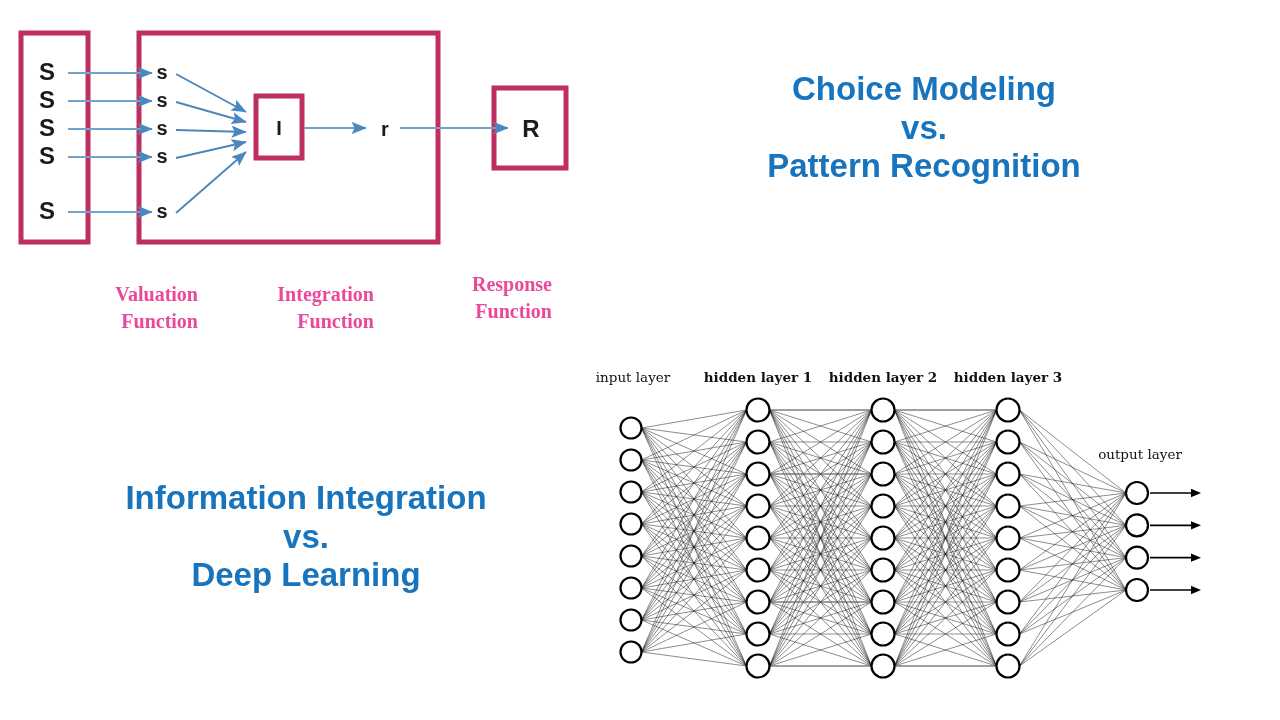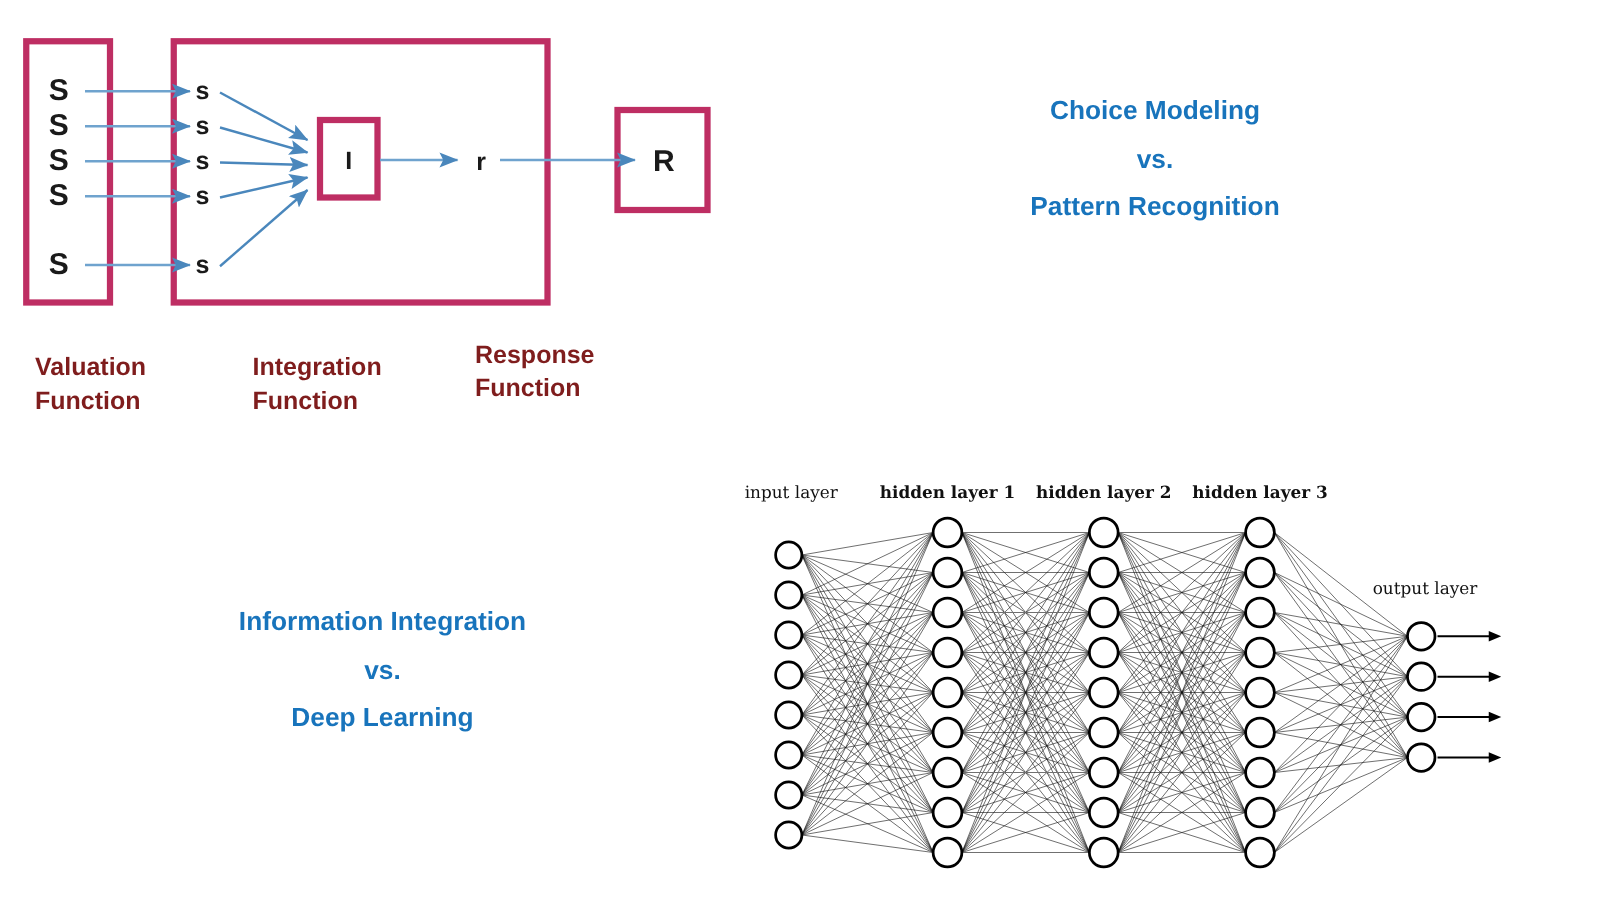--- a/index.html
+++ b/index.html
@@ -31,50 +31,50 @@
     font-family: "Liberation Sans", sans-serif;
     font-weight: bold;
     fill: #1a1a1a;
   }
   .dia-letter-big { font-size: 24px; }
   .dia-letter-small { font-size: 20px; }
 
   
   .fn-caption {
     position: absolute;
-    text-align: left;
-    font-family: Liberation Sans, sans-serif;
+    text-align: right;
+    font-family: Liberation Serif, serif;
     font-weight: bold;
     font-size: 20px;
     line-height: 27px;
-    color: #7f1d1d;
+    color: #ec4899;
     white-space: pre-line;
   }
   #caption-valuation   { left: 28px;  top: 281px; width: 170px; }
   #caption-integration { left: 202px; top: 281px; width: 172px; }
   #caption-response    { left: 380px; top: 271px; width: 172px; }
 
   
   .blue-block {
     position: absolute;
     text-align: center;
     font-family: "Liberation Sans", sans-serif;
     font-weight: bold;
-    font-size: 21px;
+    font-size: 33px;
     line-height: 38.5px;
     color: #1874BC;
     white-space: pre-line;
   }
   #heading-choice-modeling { left: 724px; top: 70px; width: 400px; }
   #heading-info-integration { left: 104px; top: 479px; width: 404px; }
 
   
   #nn-figure {
     left: 575px;
-    top: 376px;
+    top: 360px;
     width: 640px;
     height: 320px;
   }
   #nn-figure svg { display: block; }
 
   .nn-label {
     font-family: "DejaVu Serif", serif;
     font-size: 13.5px;
     fill: #111111;
   }

